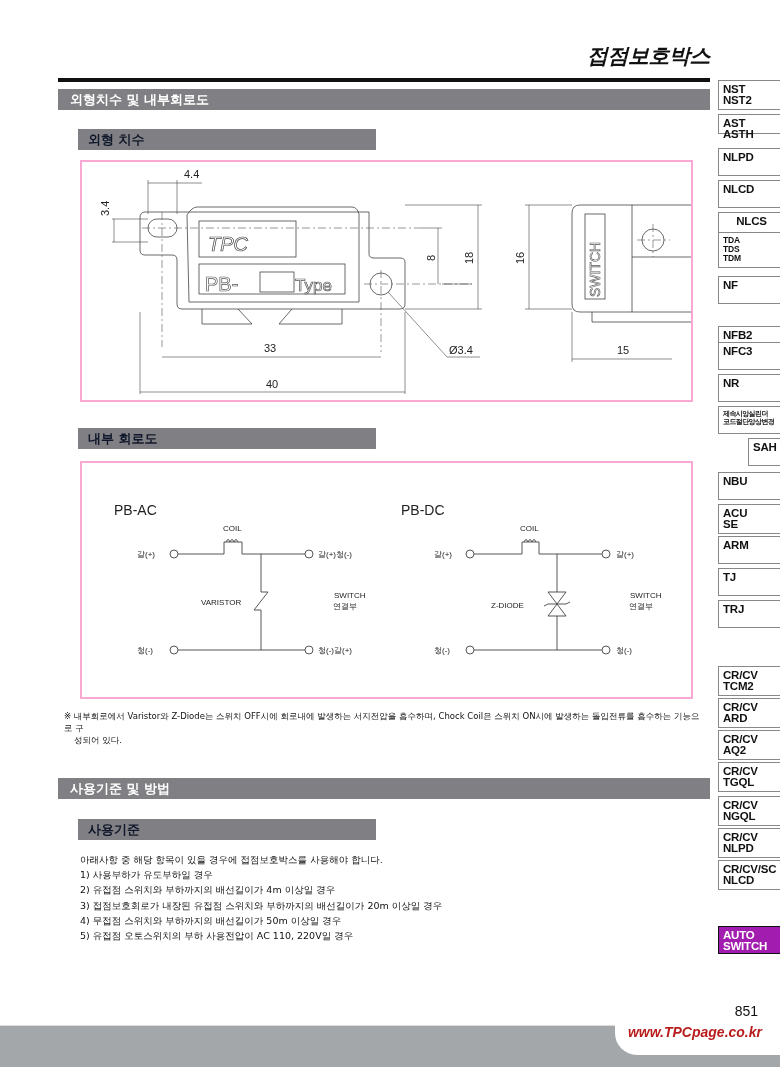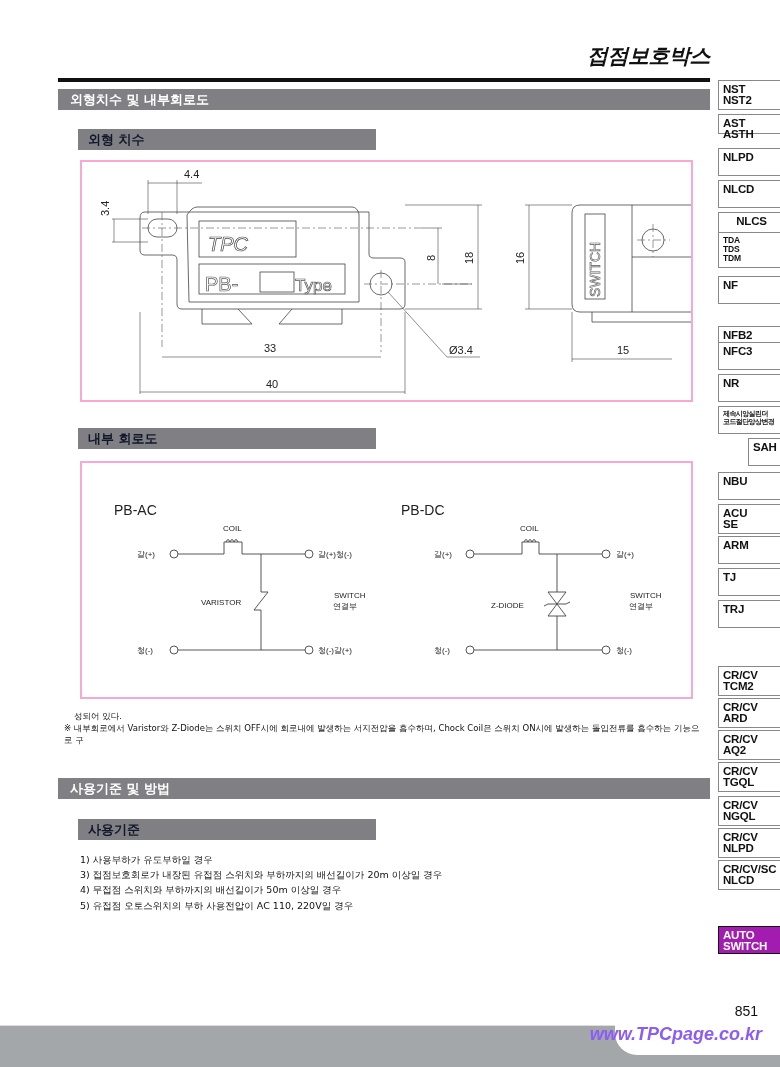--- a/index.html
+++ b/index.html
@@ -14,21 +14,21 @@
   .tab.dark{background:#a21caf;color:#fff;border-color:#111;}
   .tab .l{display:block;}
   .tab.small{font-size:8.5px;line-height:9px;}
   .tab.tiny{font-size:7px;line-height:8px;letter-spacing:-0.6px;}
   .note{position:absolute;left:64px;top:710px;width:636px;font-size:8.5px;line-height:12px;color:#111;}
   .usage{position:absolute;left:80px;top:852px;font-size:9.5px;line-height:15.2px;color:#111;}
   .usage div{white-space:nowrap;}
   .footer-band{position:absolute;left:0;top:1025px;width:780px;height:42px;background:#a4a7a9;border-top:1px solid #ddd;}
   .footer-notch{position:absolute;left:615px;top:1015px;width:165px;height:40px;background:#fff;border-bottom-left-radius:22px;}
   .page-num{position:absolute;right:22px;top:1003px;font-size:14px;font-family:"Liberation Sans",sans-serif;color:#111;}
-  .site-url{position:absolute;right:18px;top:1024px;font-size:18px;font-weight:bold;font-style:italic;font-family:"Liberation Sans",sans-serif;color:#8b5cf6;}
+  .site-url{position:absolute;right:18px;top:1024px;font-size:14px;font-weight:bold;font-style:italic;font-family:"Liberation Sans",sans-serif;color:#b91c1c;}
   svg text{font-family:"Liberation Sans",sans-serif;}
 </style>
 </head>
 <body>
 
 <div class="page-title">접점보호박스</div>
 <div class="title-rule"></div>
 
 <div class="sec-bar" style="top:89px;">외형치수 및 내부회로도</div>
 <div class="sub-bar" style="top:129px;">외형 치수</div>
@@ -166,29 +166,31 @@
       <text x="614" y="555">갈(+)</text>
       <text x="614" y="651">청(-)</text>
       <text x="489" y="606">Z-DIODE</text>
       <text x="628" y="596">SWITCH</text>
       <text x="627" y="607">연결부</text>
     </g>
   </svg>
 </div>
 
 <div class="note">
+  <div>※ 내부회로에서 Varistor와 Z-Diode는 스위치 OFF시에 회로내에 발생하는 서지전압을 흡수하며, Chock Coil은 스위치 ON시에 발생하는 돌입전류를 흡수하는 기능으로 구</div>
   <div style="padding-left:10px;">성되어 있다.</div>
-  <div>※ 내부회로에서 Varistor와 Z-Diode는 스위치 OFF시에 회로내에 발생하는 서지전압을 흡수하며, Chock Coil은 스위치 ON시에 발생하는 돌입전류를 흡수하는 기능으로 구</div>
 </div>
 
 <div class="sec-bar" style="top:778px;">사용기준 및 방법</div>
 <div class="sub-bar" style="top:819px;">사용기준</div>
 
 <div class="usage">
+  <div>아래사항 중 해당 항목이 있을 경우에 접점보호박스를 사용해야 합니다.</div>
   <div>1) 사용부하가 유도부하일 경우</div>
+  <div>2) 유접점 스위치와 부하까지의 배선길이가 4m 이상일 경우</div>
   <div>3) 접점보호회로가 내장된 유접점 스위치와 부하까지의 배선길이가 20m 이상일 경우</div>
   <div>4) 무접점 스위치와 부하까지의 배선길이가 50m 이상일 경우</div>
   <div>5) 유접점 오토스위치의 부하 사용전압이 AC 110, 220V일 경우</div>
 </div>
 
 <div class="tabs" id="side-tabs">
     <div class="tab" style="top: 80px; height: 30px;">
       <span class="l">NST</span>
       <span class="l">NST2</span>
     </div>

